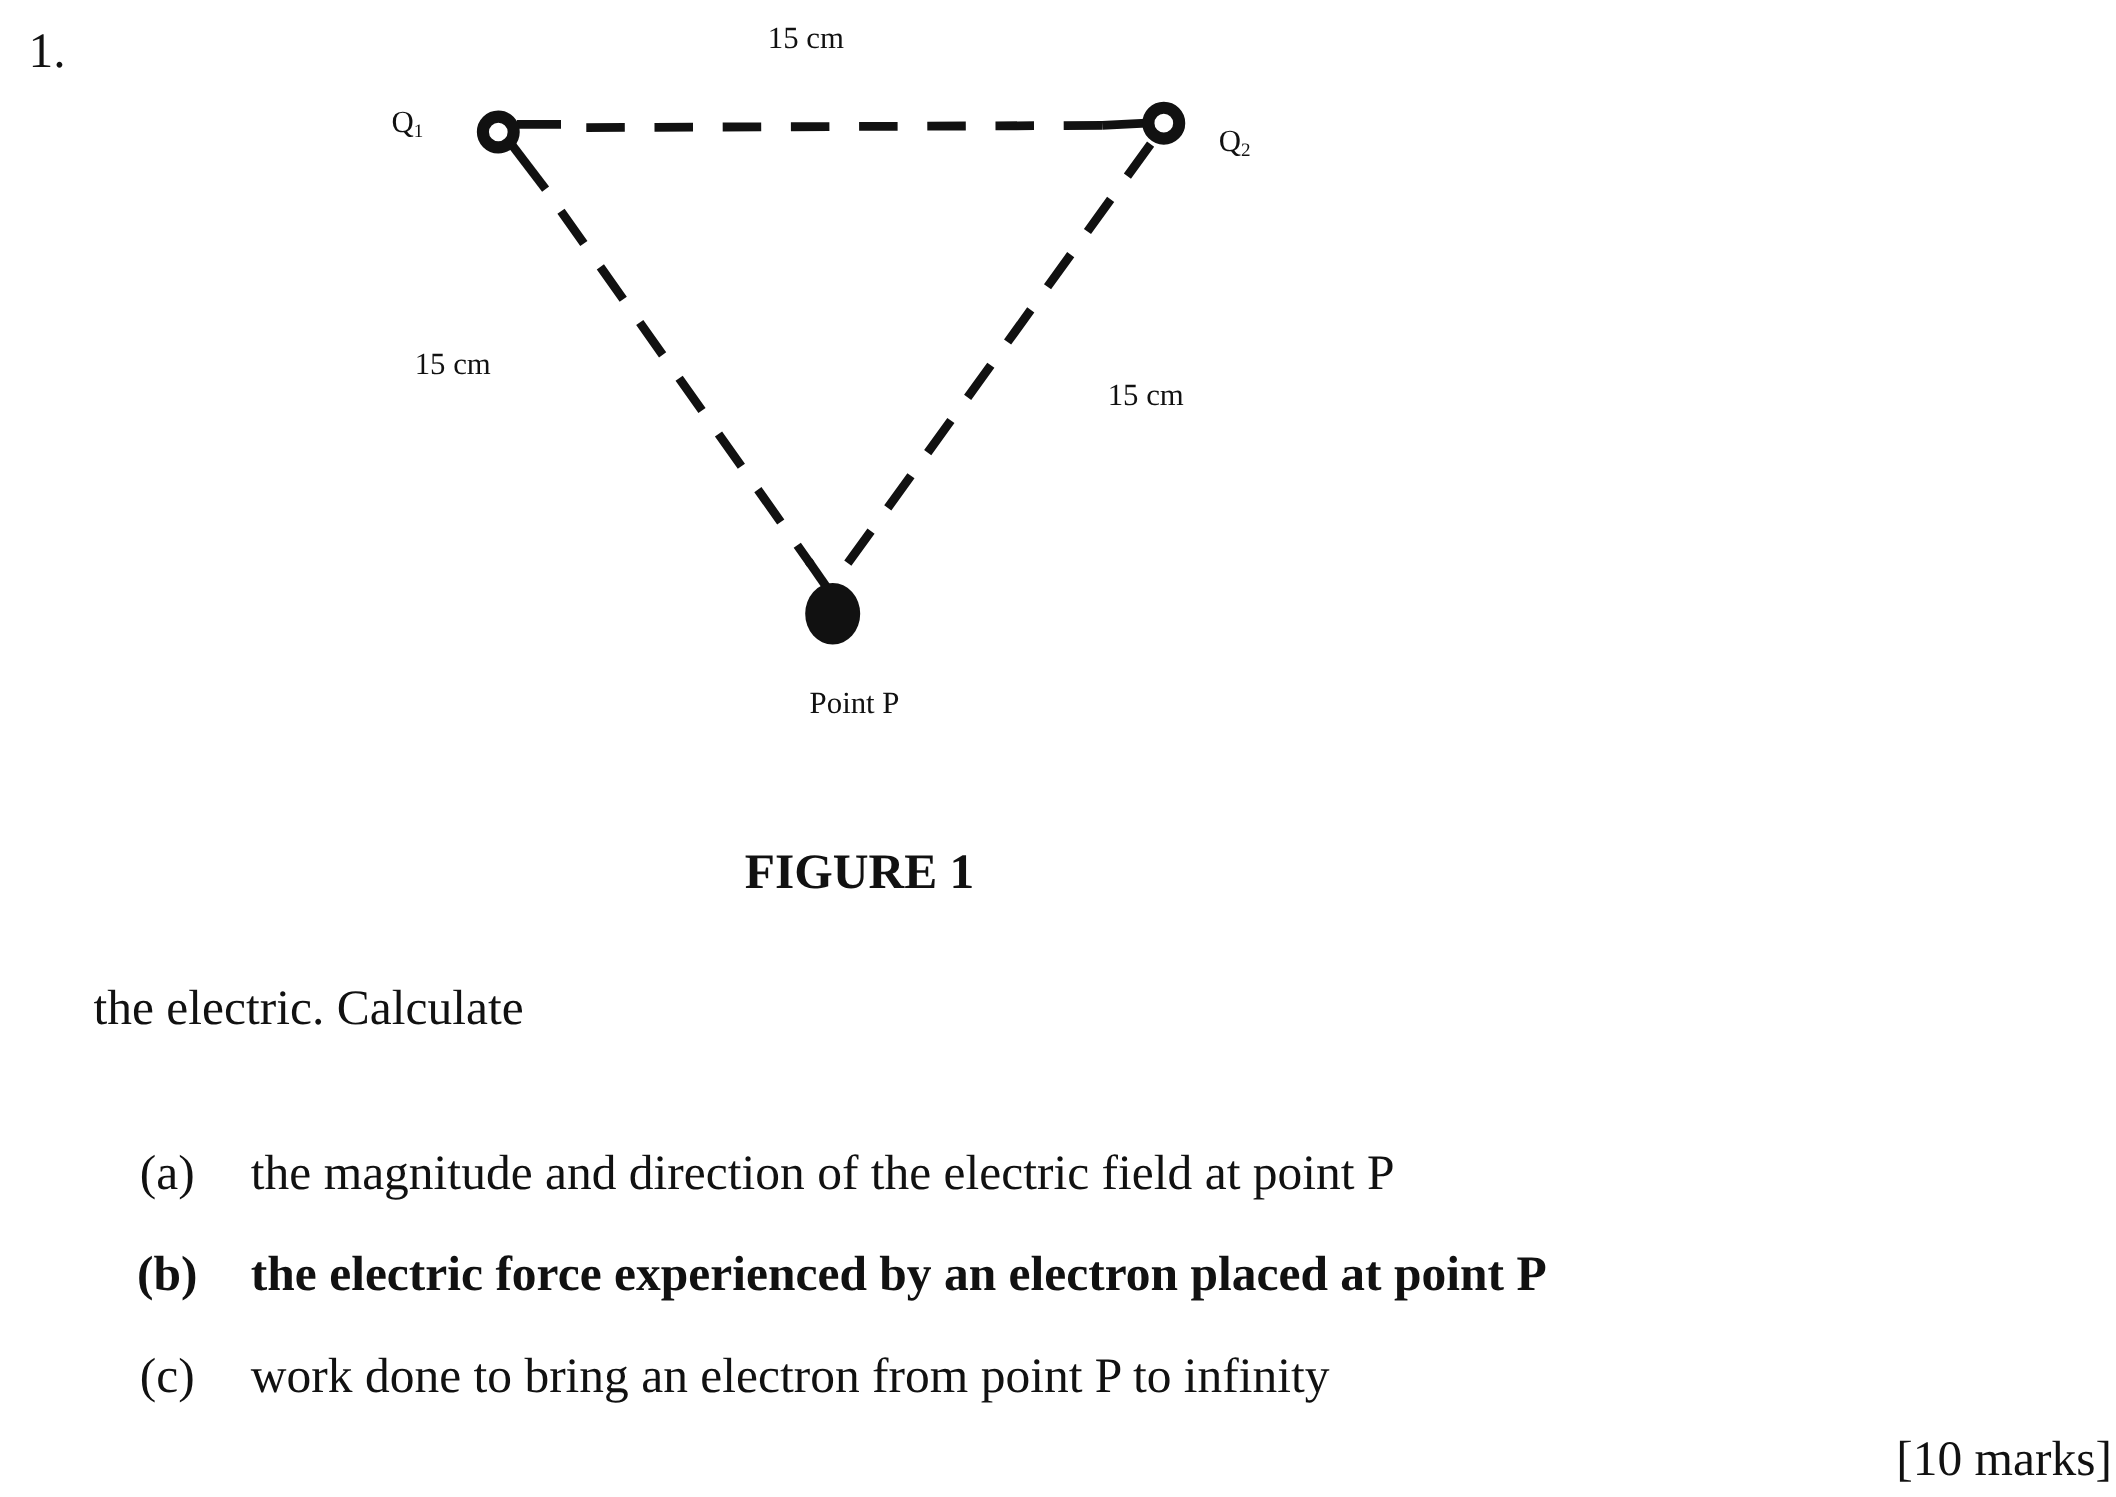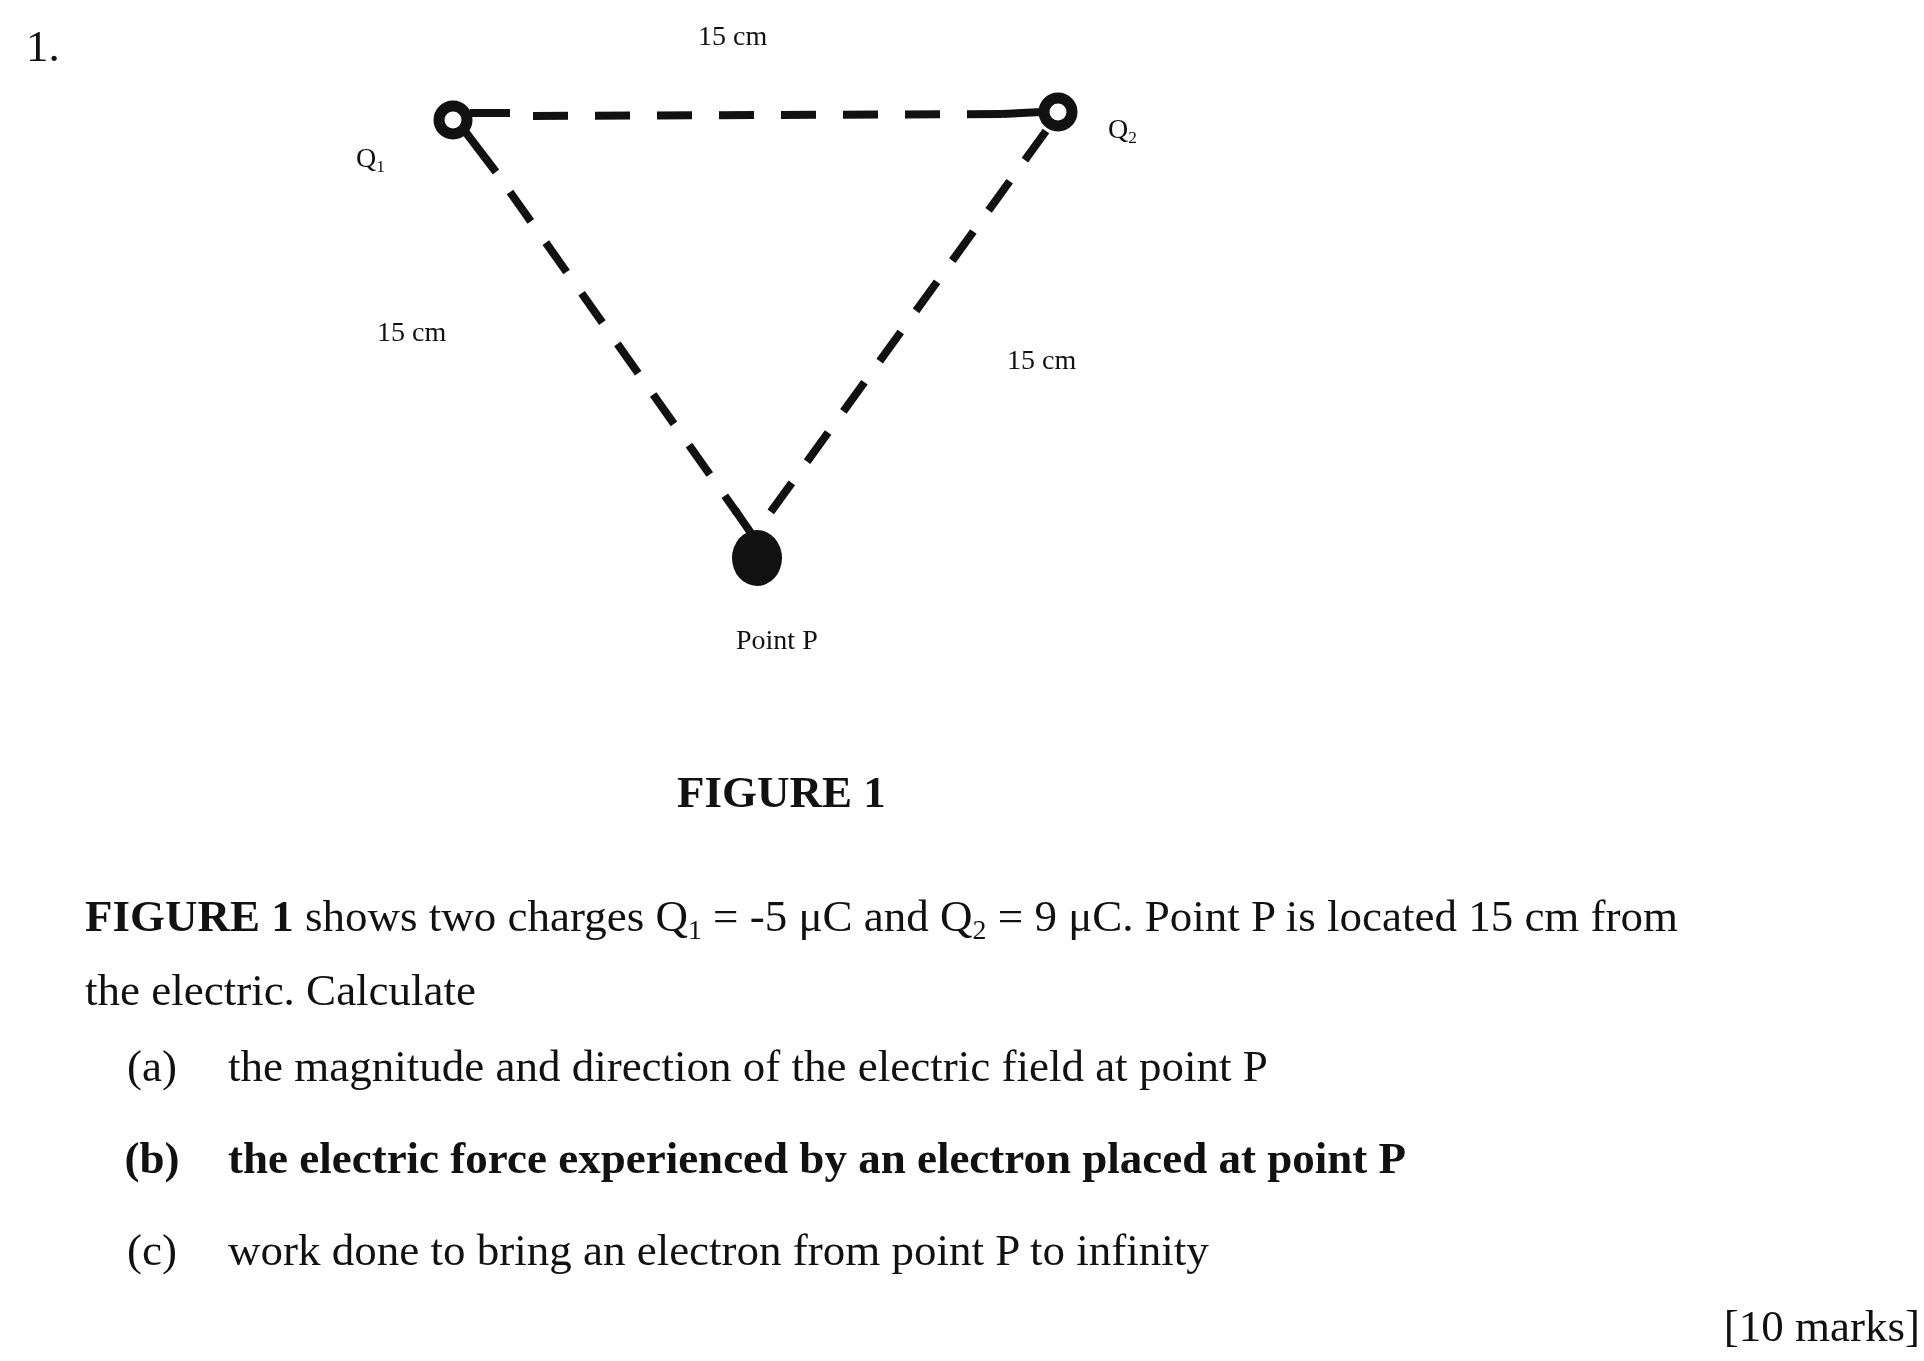--- a/index.html
+++ b/index.html
@@ -11,21 +11,21 @@
     height: 1361px;
     background: var(--paper);
     color: var(--ink);
     font-family: "Liberation Serif", "DejaVu Serif", serif;
     overflow: hidden;
   }
   .abs { position: absolute; white-space: nowrap; }
   .qnum { left: 26px; top: 20px; font-size: 45px; }
   .diagram-svg { position: absolute; left: 0; top: 0; width: 1924px; height: 1361px; }
   .dlabel { font-size: 28px; }
-  .lbl-q1 { left: 356px; top: 96px; margin-top: 46px; }
+  .lbl-q1 { left: 356px; top: 96px; }
   .lbl-q2 { left: 1108px; top: 98px; margin-top: 15px; }
   .lbl-top-len  { left: 698px;  top: 20px; }
   .lbl-left-len { left: 377px;  top: 316px; }
   .lbl-right-len{ left: 1007px; top: 344px; }
   .lbl-point-p  { left: 736px;  top: 624px; }
   .sub { font-size: 0.62em; vertical-align: -0.28em; }
   .caption { left: 677px; top: 766px; font-size: 45px; font-weight: bold; }
   .para {
     position: absolute;
     left: 85px; top: 886px;
@@ -76,21 +76,20 @@
   <div class="abs dlabel lbl-q2"><span>Q</span><span class="sub">2</span></div>
 
   <div class="abs dlabel lbl-top-len">15 cm</div>
   <div class="abs dlabel lbl-left-len">15 cm</div>
   <div class="abs dlabel lbl-right-len">15 cm</div>
   <div class="abs dlabel lbl-point-p">Point P</div>
 
   <div class="abs caption">FIGURE 1</div>
 
   <div class="para">
-    <div><span class="b">FIGURE 1</span><span> shows two charges Q</span><span class="sub">1</span><span> = -5 μC and Q</span><span class="sub">2</span><span> = 9 μC. Point P is located 15 cm from</span></div>
     <div>the electric. Calculate</div>
   </div>
 
   <div class="item item-a"><span class="item-label">(a)</span><span>the magnitude and direction of the electric field at point P</span></div>
 
   <div class="item item-b"><span class="item-label">(b)</span><span>the electric force experienced by an electron placed at point P</span></div>
 
   <div class="item item-c"><span class="item-label">(c)</span><span>work done to bring an electron from point P to infinity</span></div>
 
   <div class="abs marks">[10 marks]</div>

